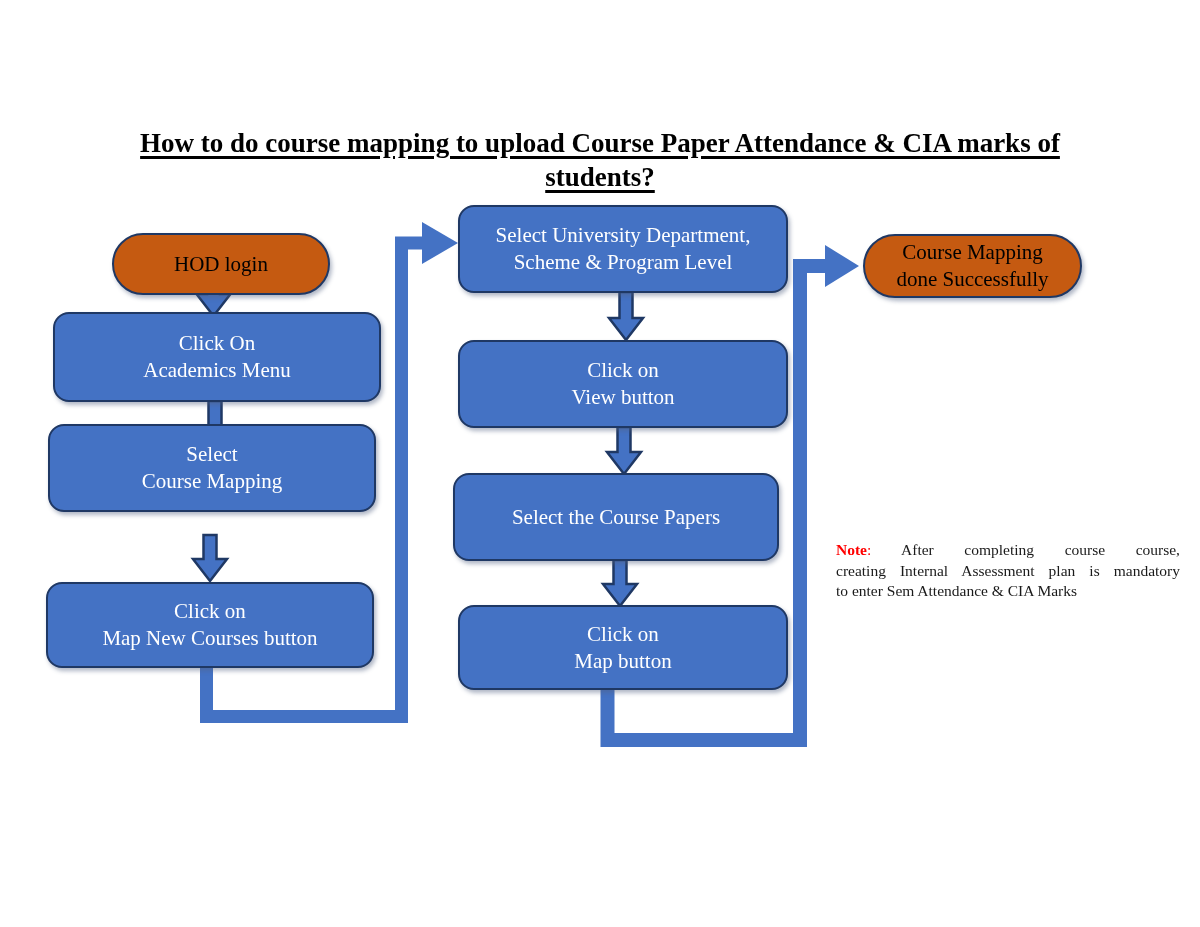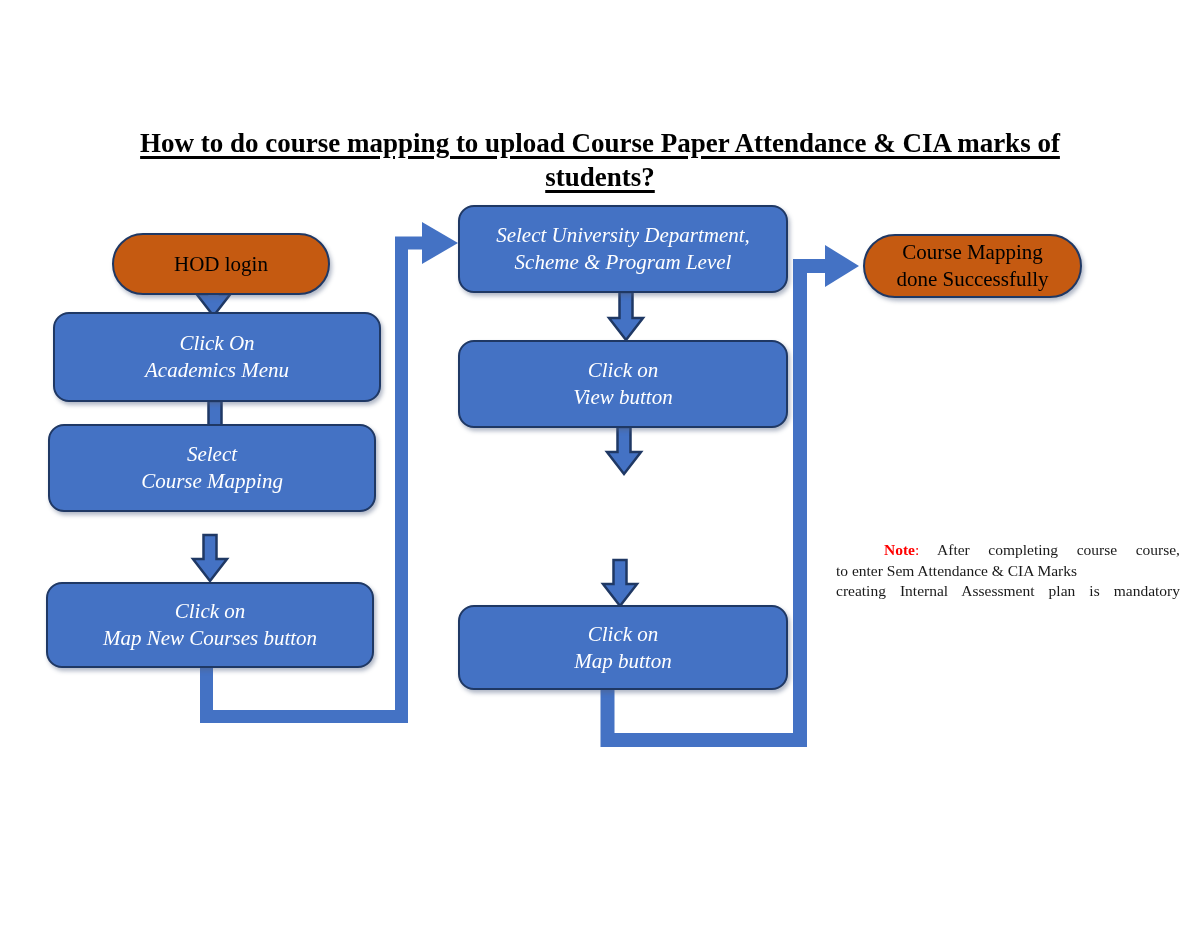--- a/index.html
+++ b/index.html
@@ -51,21 +51,20 @@
     white-space: pre-line;
     font-size: 21px;
     line-height: 27px;
     border: 2.5px solid var(--border-navy);
     box-shadow: 2px 3px 4px rgba(80, 96, 128, 0.45);
   }
   .node.blue {
     background: var(--node-blue);
     color: var(--text-white);
     border-radius: 16px;
-    font-style: italic;
   }
   .node.orange {
     background: var(--node-orange);
     color: var(--text-black);
     border-radius: 32px;
   }
   .note {
     position: absolute;
     left: 836px;
     top: 540px;
@@ -74,21 +73,20 @@
     line-height: 20.5px;
     color: #1a1a1a;
   }
   .note-line.justify {
     text-align: justify;
     text-align-last: justify;
   }
   .note-label {
     color: var(--note-red);
     font-weight: bold;
-    margin-left: 48px;
   }
   .note-colon {
     color: var(--note-red);
   }
 </style>
 </head>
 <body>
 
 <div class="canvas">
 
@@ -121,29 +119,30 @@
 
   <div class="node blue" style="left:46px; top:582px; width:328px; height:86px;">Click on
 Map New Courses button</div>
 
   <div class="node blue" style="left:458px; top:205px; width:330px; height:88px;">Select University Department,
 Scheme &amp; Program Level</div>
 
   <div class="node blue" style="left:458px; top:340px; width:330px; height:88px;">Click on
 View button</div>
 
+  <div class="node blue" style="left:453px; top:473px; width:326px; height:88px;">Select the Course Papers</div>
 
   <div class="node blue" style="left:458px; top:605px; width:330px; height:85px;">Click on
 Map button</div>
 
   <div class="node orange" style="left:863px; top:234px; width:219px; height:64px;">Course Mapping
 done Successfully</div>
 
   <div class="note">
     <div class="note-line justify">
       <span class="note-label">Note</span><span class="note-colon">:</span>
       <span>After completing course course,</span>
     </div>
+    <div class="note-line justify">creating Internal Assessment plan is mandatory</div>
     <div class="note-line">to enter Sem Attendance &amp; CIA Marks</div>
-    <div class="note-line justify">creating Internal Assessment plan is mandatory</div>
   </div>
 
 </div>
 
 </body></html>

